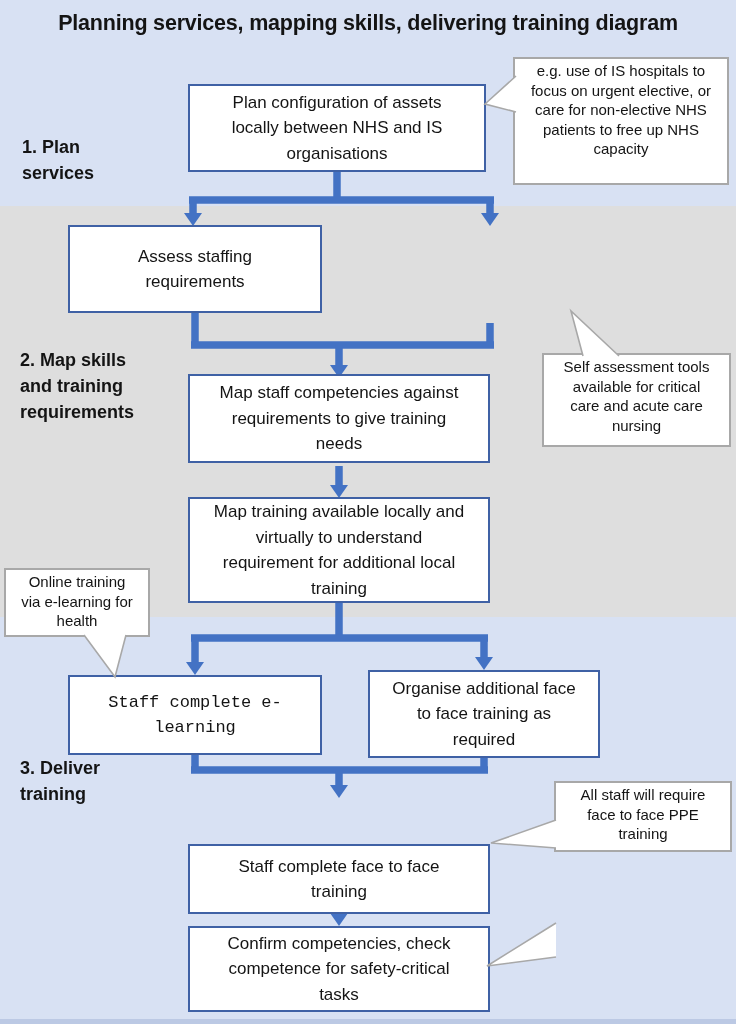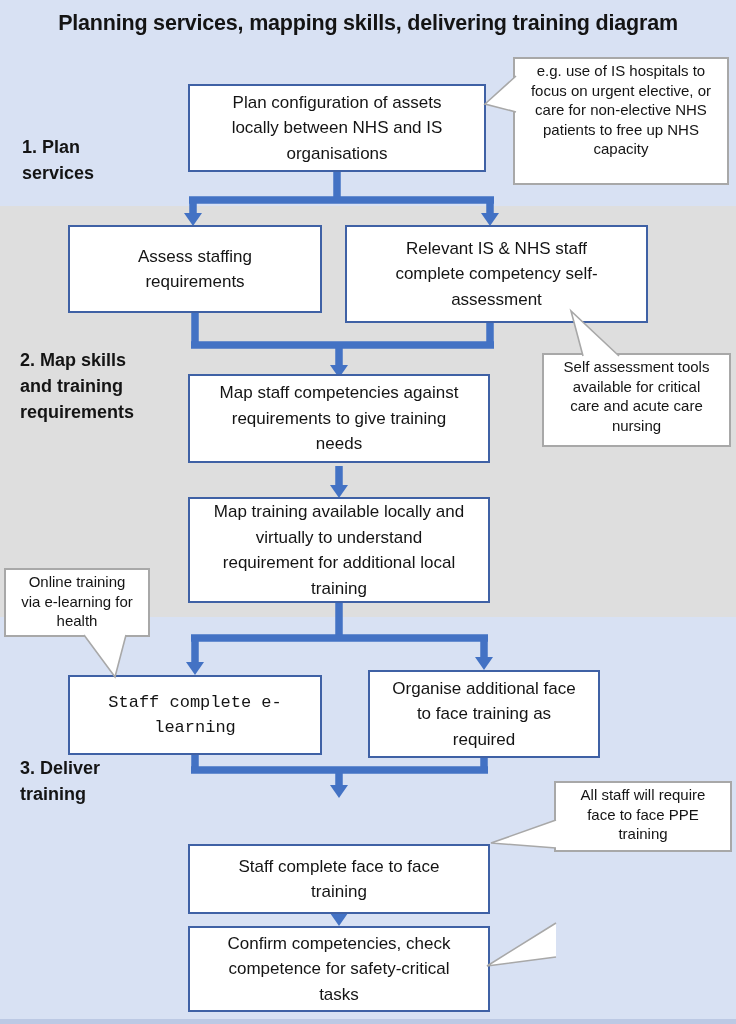--- a/index.html
+++ b/index.html
@@ -114,23 +114,20 @@
 
     <path class="al" d="M339,868 V914"></path>
     <polygon class="ah" points="330,913 348,913 339,926"></polygon>
   </svg>
 
   <div class="pbox" id="box-plan-config"><span>Plan configuration of assets
 locally between NHS and IS
 organisations</span></div>
   <div class="pbox" id="box-assess"><span>Assess staffing
 requirements</span></div>
-  <div class="pbox" id="box-relevant"><span>Relevant IS &amp; NHS staff
-complete competency self-
-assessment</span></div>
   <div class="pbox" id="box-map-comp"><span>Map staff competencies against
 requirements to give training
 needs</span></div>
   <div class="pbox" id="box-map-train"><span>Map training available locally and
 virtually to understand
 requirement for additional local
 training</span></div>
   <div class="pbox" id="box-elearning"><span>Staff complete e-learning</span></div>
   <div class="pbox" id="box-organise"><span>Organise additional face
 to face training as

